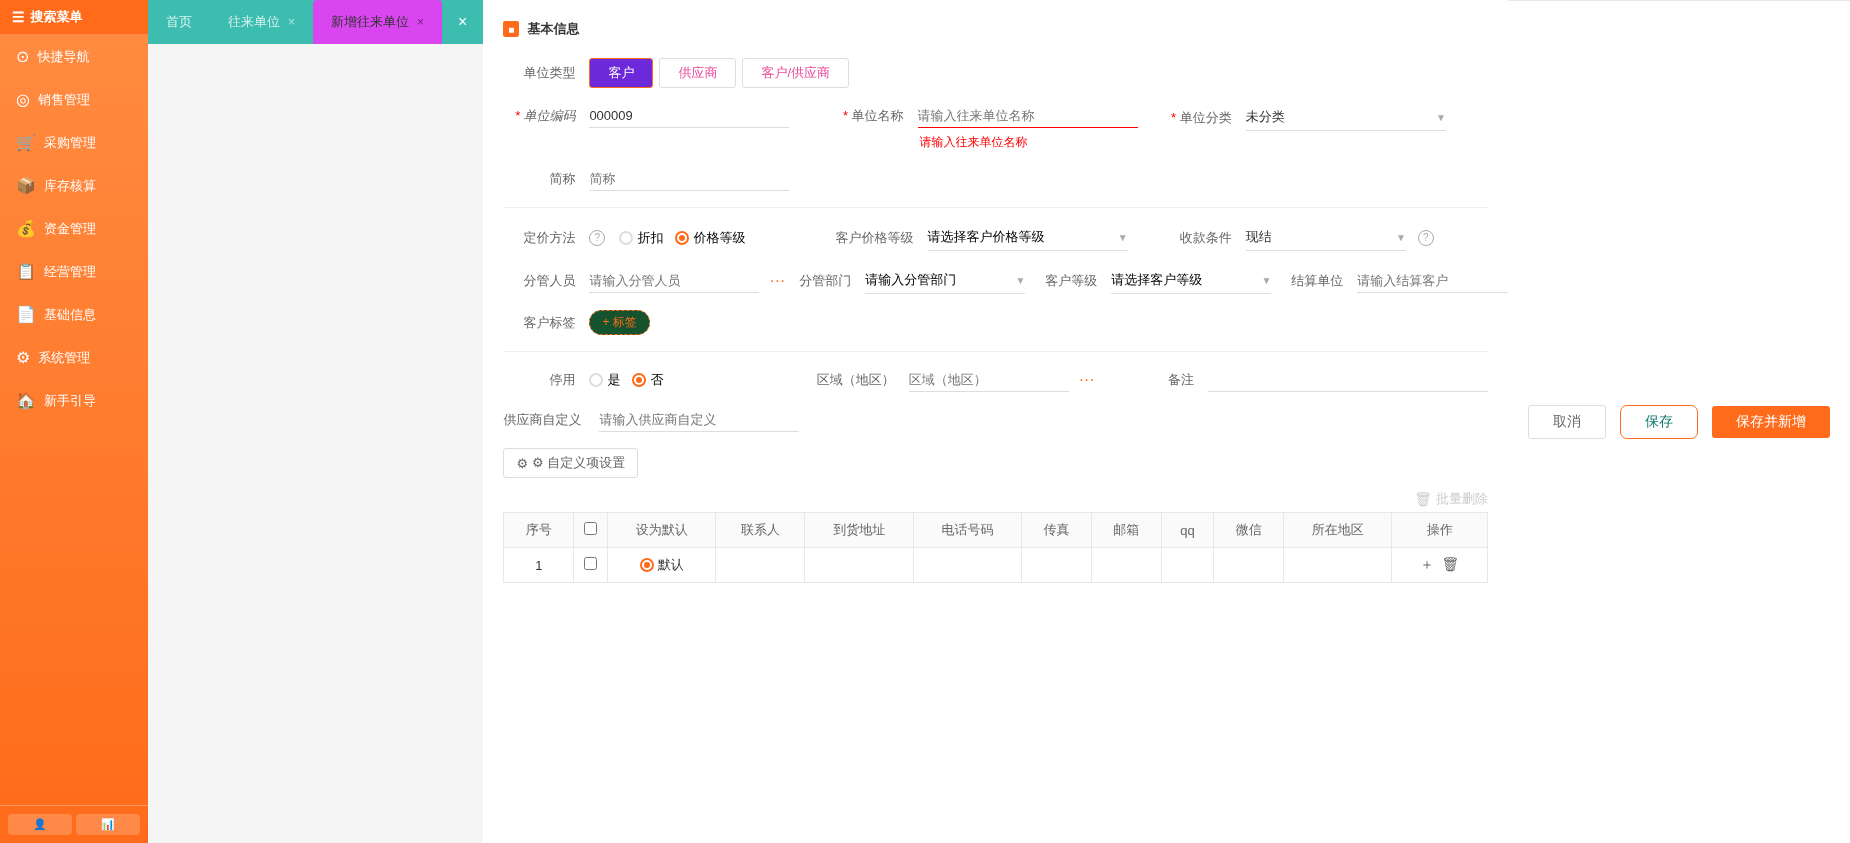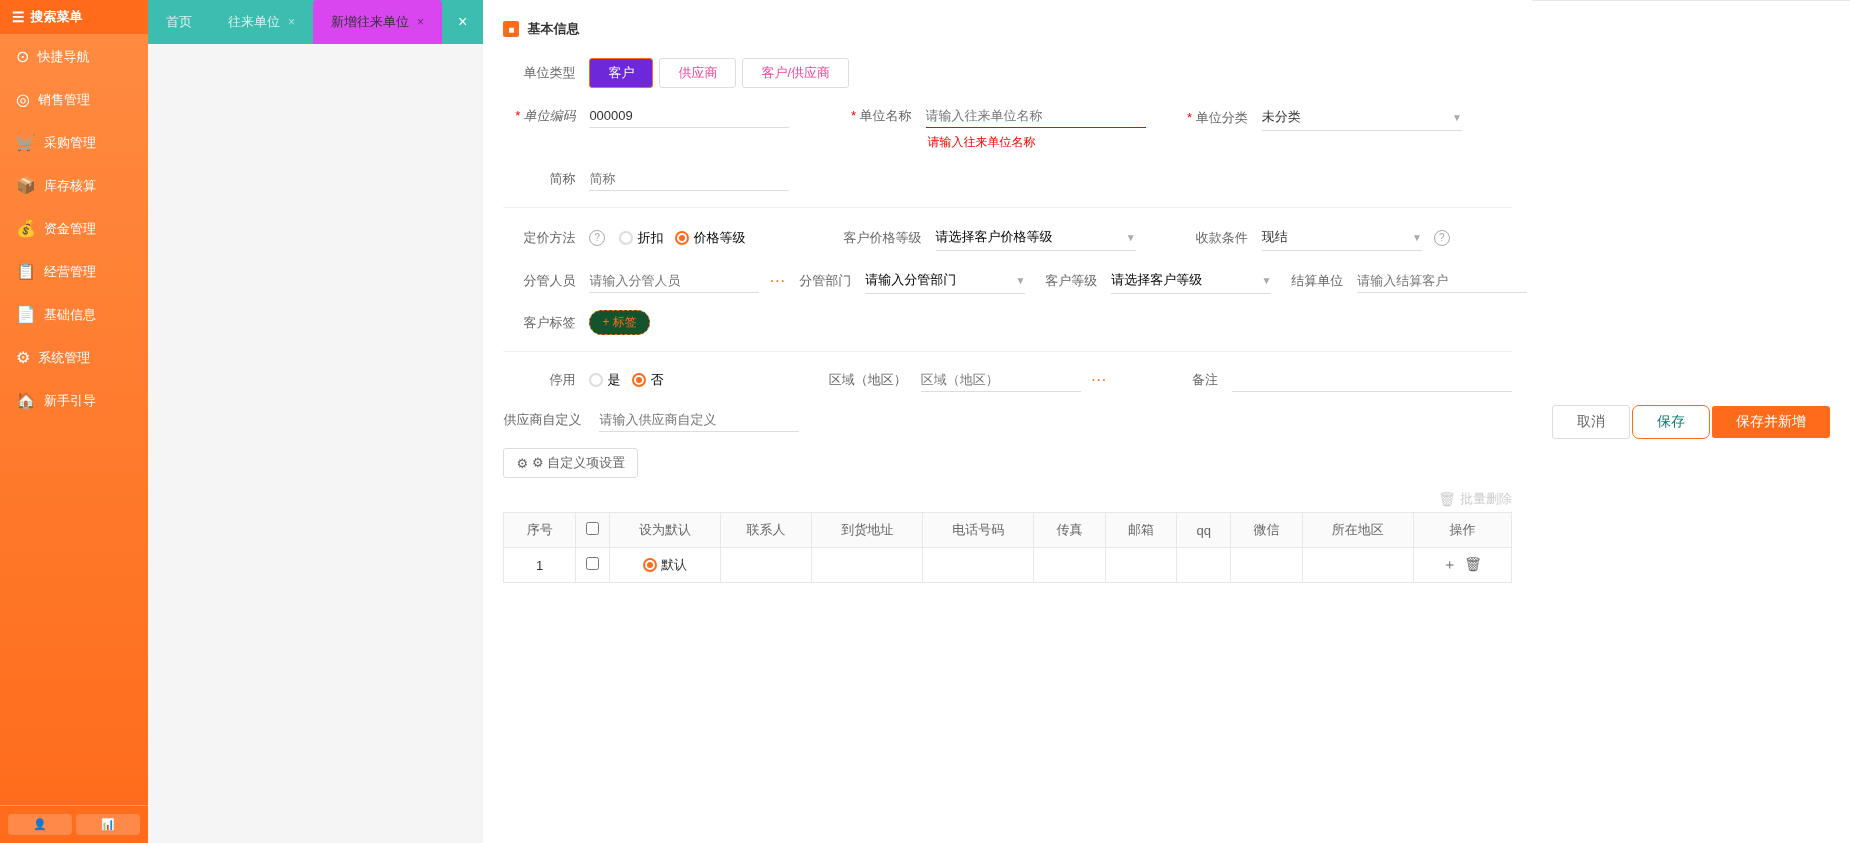--- a/index.html
+++ b/index.html
@@ -278,21 +278,21 @@
       color: #333;
     }
 
     
     .bottom-bar {
       background: white;
       border-top: 1px solid #e8e8e8;
       padding: 10px 20px;
       display: flex;
       justify-content: flex-end;
-      gap: 2px;
+      gap: 14px;
       align-items: center;
     }
     .btn-cancel {
       padding: 7px 24px;
       border: 1px solid #ddd;
       background: white;
       color: #666;
       border-radius: 3px;
       cursor: pointer;
       font-size: 14px;

